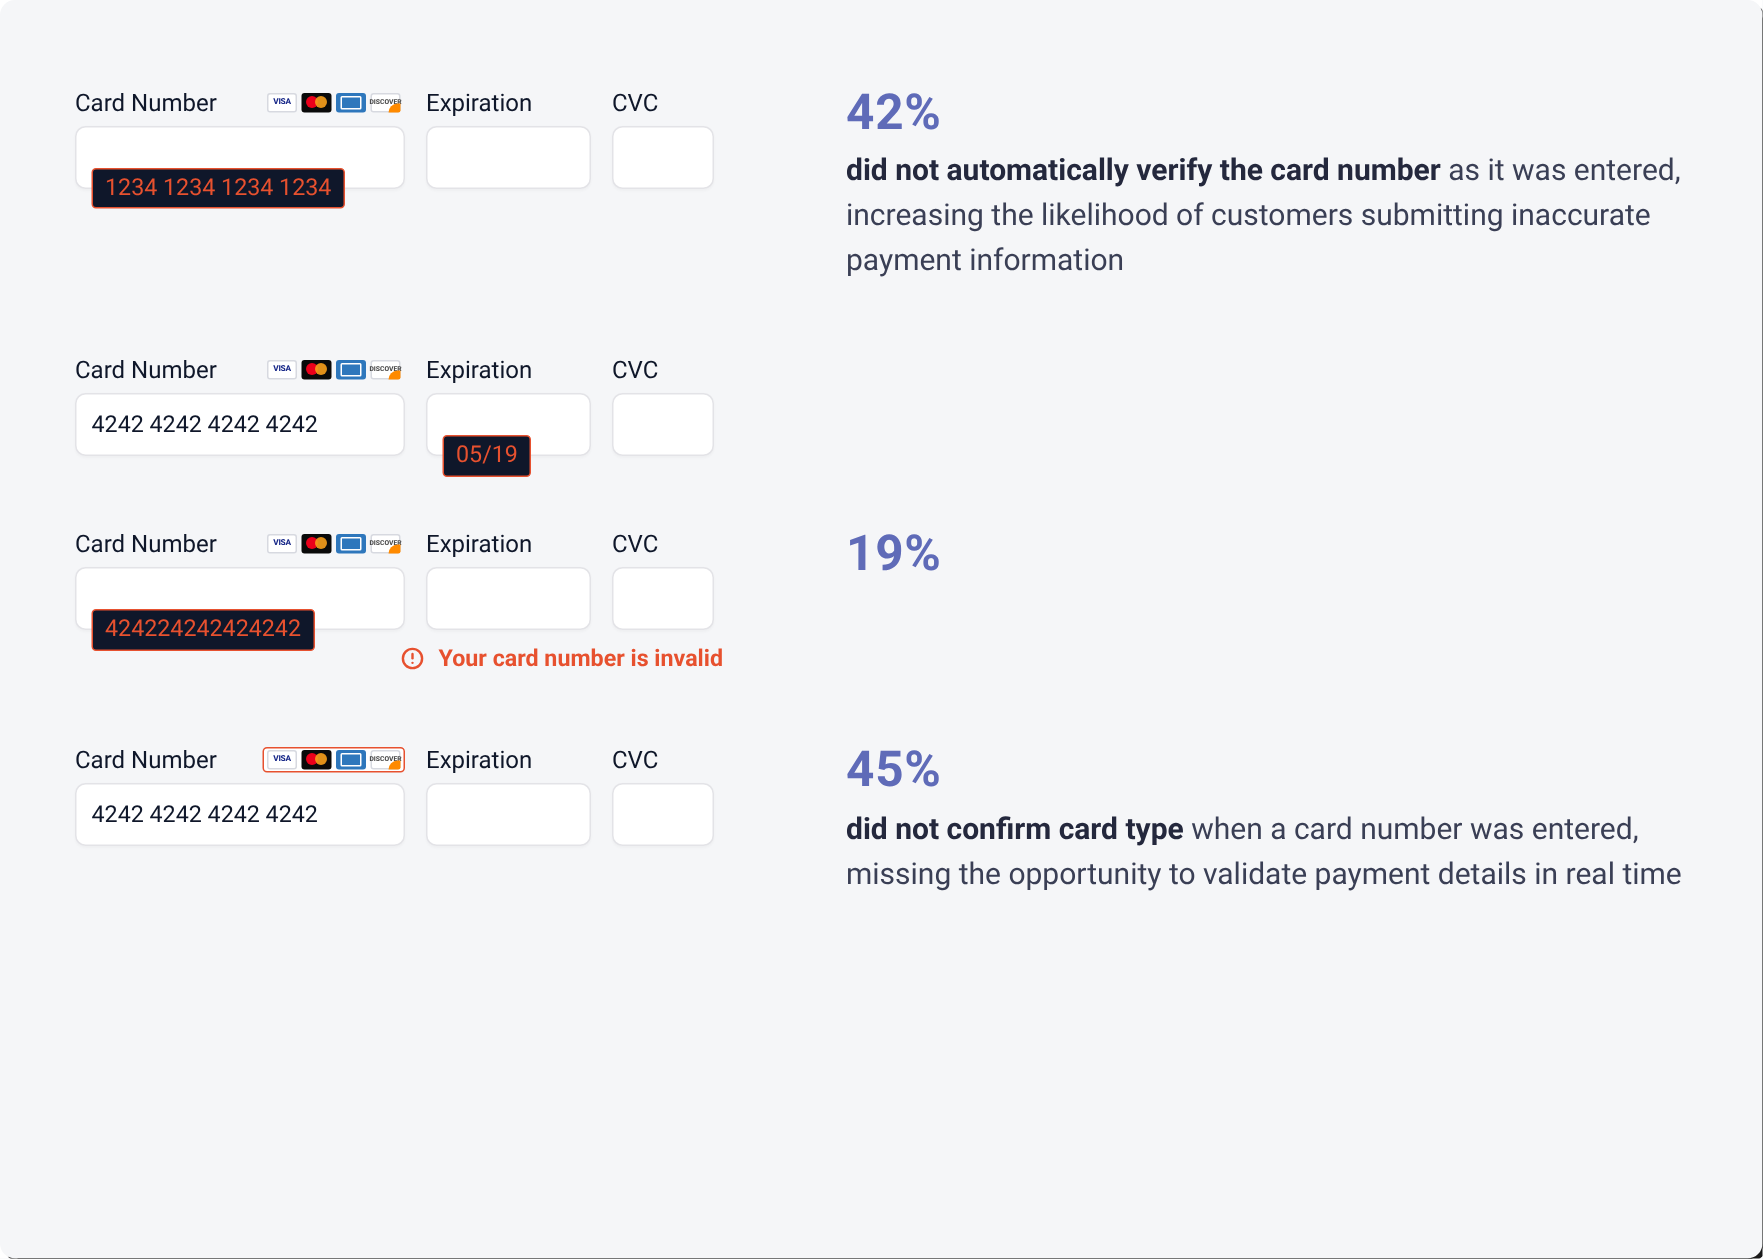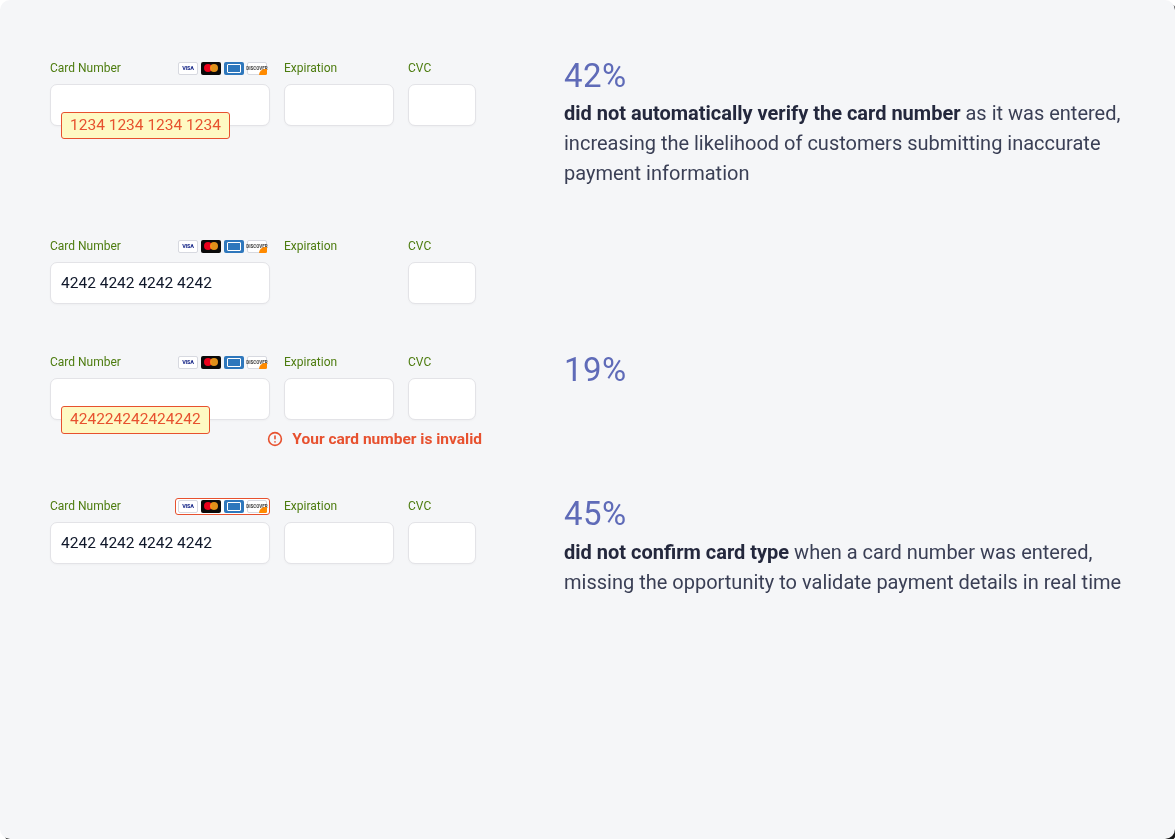--- a/index.html
+++ b/index.html
@@ -39,22 +39,22 @@
   .field.cvc   { width: 68px; }
 
   .label-row {
     display: flex;
     align-items: center;
     justify-content: space-between;
     height: 20px;
     margin-bottom: 6px;
   }
   .label {
-    font-size: 12px;
-    color: #4d7c0f;
+    font-size: 16px;
+    color: #0f172a;
     white-space: nowrap;
   }
 
   .brands {
     display: flex;
     align-items: center;
     gap: 3px;
     padding: 1px 2px;
     border: 1px solid transparent;
     border-radius: 3px;
@@ -98,21 +98,21 @@
     border: 1px solid #e3e3e7;
     border-radius: 7px;
     padding: 0 10px;
     display: flex;
     align-items: center;
     box-shadow: 0 1px 2px rgba(33,34,40,.03);
   }
   .inner-box {
     border: 1px solid #e7512f;
     border-radius: 3px;
-    background: #fef9c3;
+    background: #0f172a;
     padding: 5px 8px;
     display: inline-flex;
     align-items: center;
     line-height: 1;
     margin-top: 41px;
   }
   .text-val {
     font-size: 15.5px;
     color: #0f172a;
     white-space: nowrap;
@@ -129,21 +129,21 @@
     font-size: 15.5px;
     padding-right: 4px;
     font-weight: bold;
   }
   .err-icon {
     width: 16px; height: 16px; flex: none;
   }
 
   .pct {
     font-size: 33px;
-    font-weight: 400;
+    font-weight: 700;
     color: #5f6bb8;
     letter-spacing: .5px;
     margin: 0 0 4px 0;
     line-height: 1.1;
   }
   .desc {
     font-size: 20px;
     line-height: 1.5;
     color: #3a3f55;
     font-weight: 400;
@@ -209,20 +209,25 @@
             </span>
           </div>
           <div class="input">
             <span class="text-val">4242 4242 4242 4242</span>
           </div>
         </div>
         <div class="field exp">
           <div class="label-row">
               <span class="label">Expiration</span>
             </div>
+          <div class="input">
+            <span class="inner-box">
+                <span class="text-val err">05/19</span>
+              </span>
+          </div>
         </div>
         <div class="field cvc">
           <div class="label-row">
               <span class="label">CVC</span>
             </div>
           <div class="input"></div>
         </div>
       </div>
     </div>
     <div class="stat-col">

